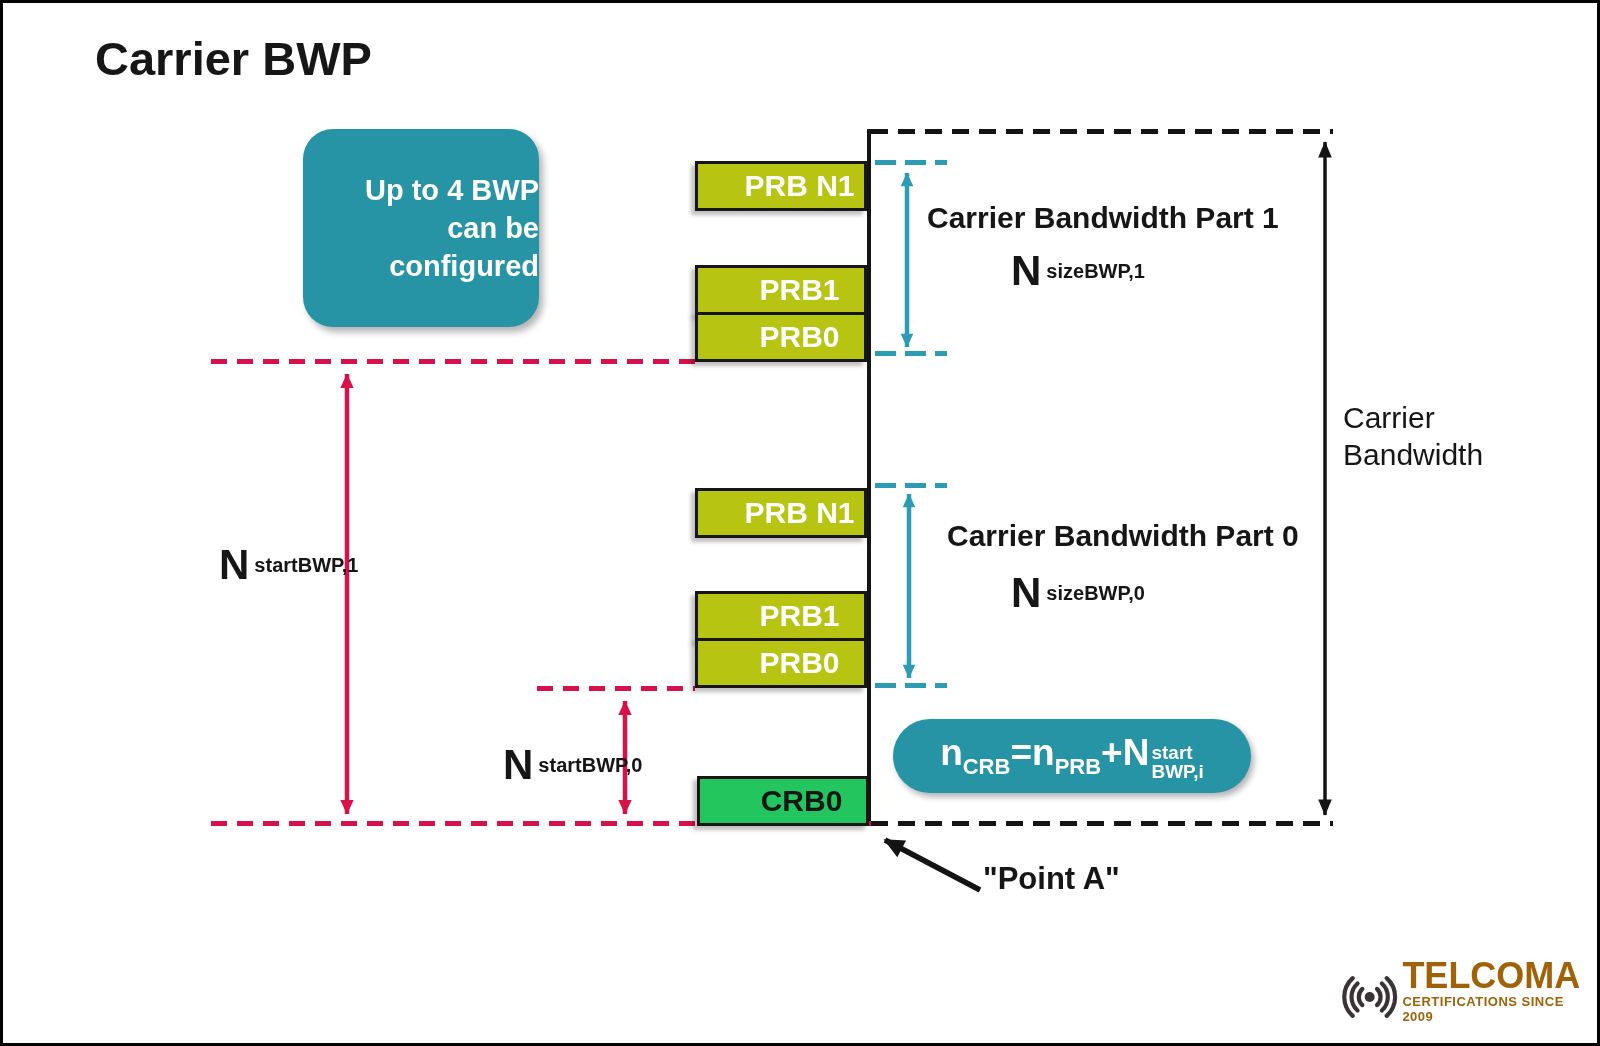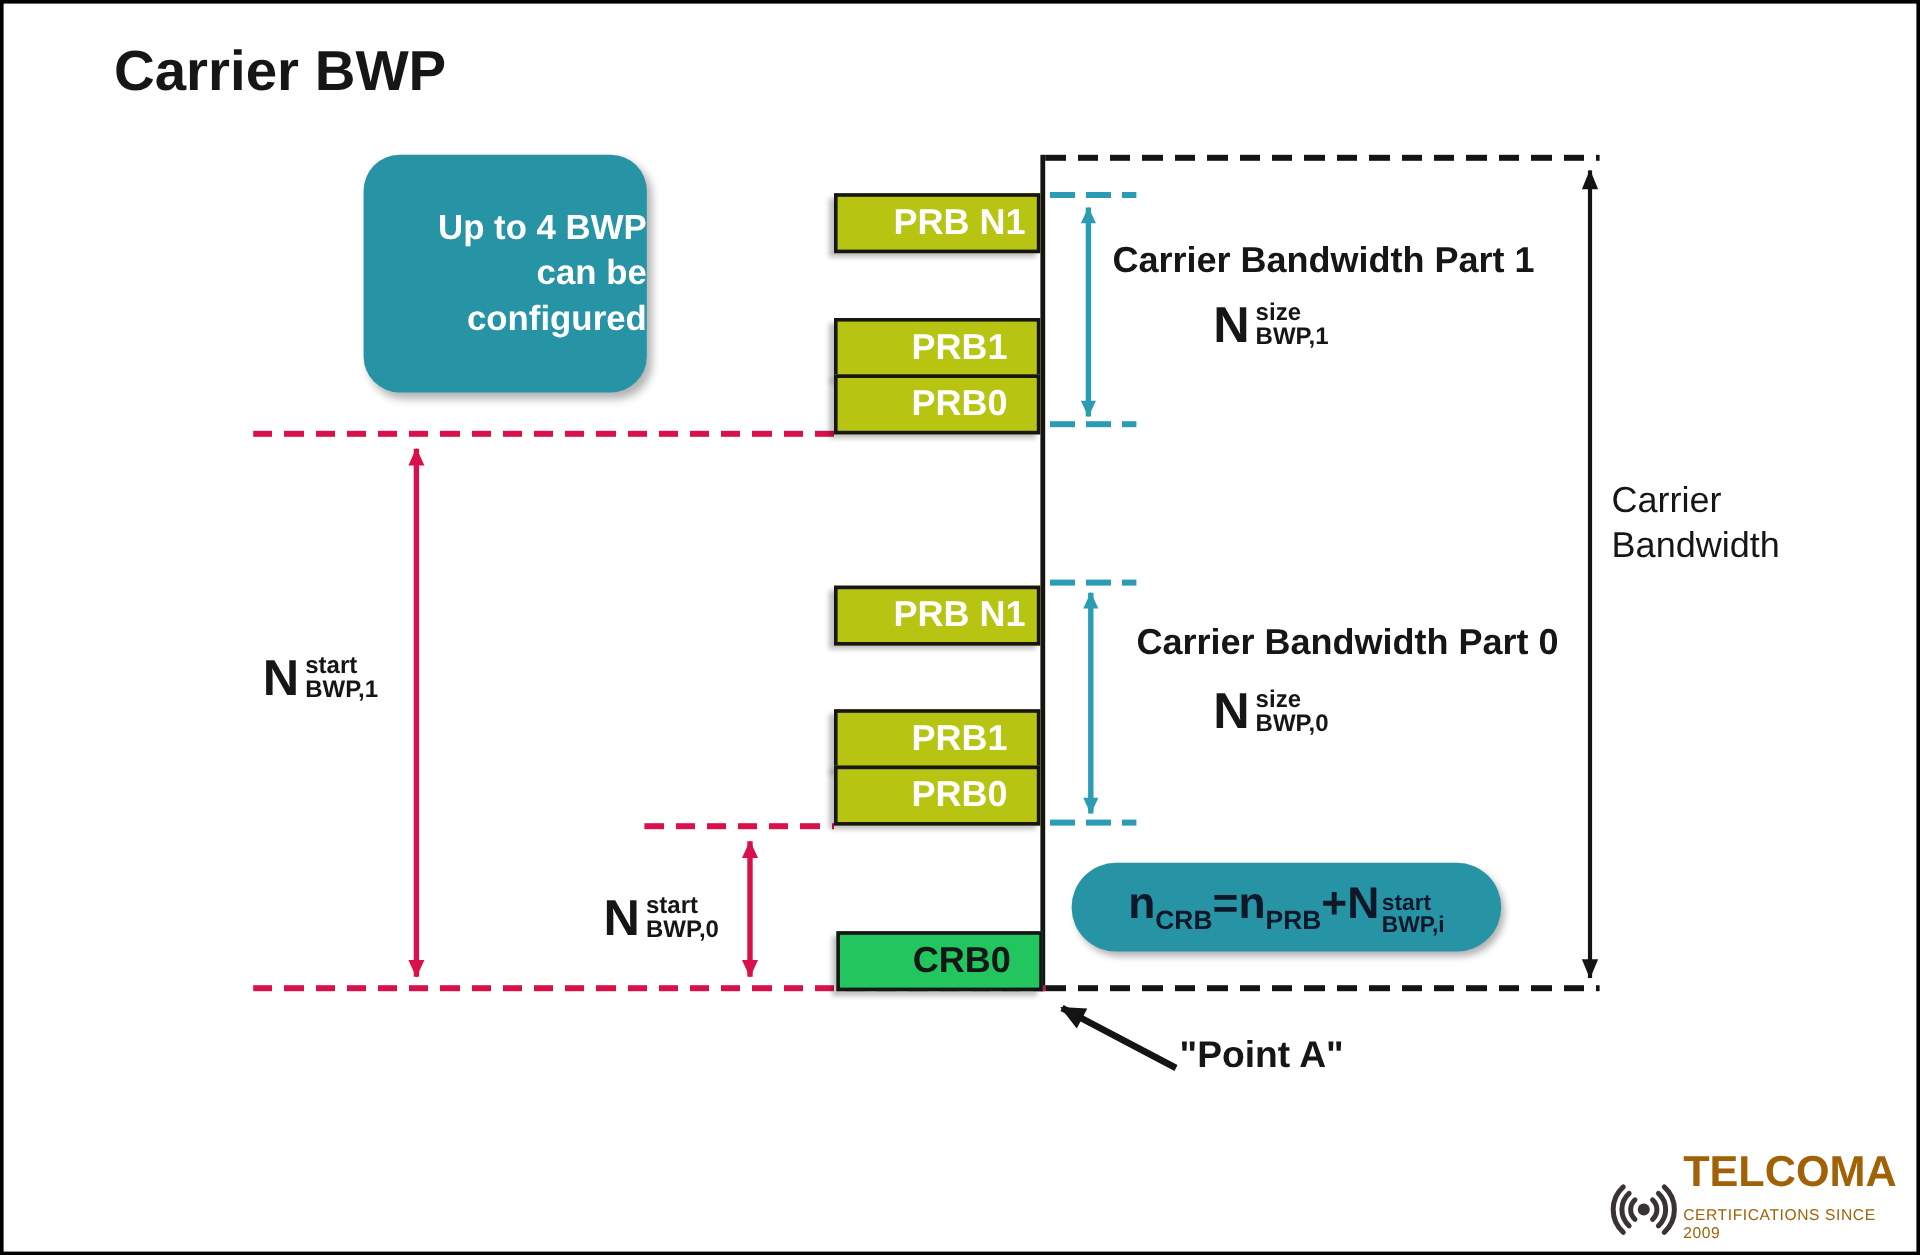--- a/index.html
+++ b/index.html
@@ -37,43 +37,43 @@
 
   .dash { position:absolute; height:5px; }
   .dash-black { background:repeating-linear-gradient(90deg,#141414 0 17px,transparent 17px 27px); }
   .dash-red   { background:repeating-linear-gradient(90deg,#d8114b 0 16px,transparent 16px 26px); }
   .dash-teal  { background:repeating-linear-gradient(90deg,#2b9cb3 0 21px,transparent 21px 30px); }
 
   .cap { position:absolute; font-size:30px; font-weight:600; color:#161616; white-space:nowrap;text-align:right; }
 
   .nlabel { position:absolute; display:flex; align-items:center; color:#161616; }
   .nlabel .base { font-size:42px; font-weight:700; }
-  .nstack { display:inline-flex; flex-direction:column; margin-left:5px; font-size:20px; font-weight:700; line-height:20px; }
+  .nstack { display:inline-flex; flex-direction:row; margin-left:5px; font-size:20px; font-weight:700; line-height:20px; }
 
   .cb-label { position:absolute; left:1340px; top:396px; width:180px; text-align:left;
               font-size:30px; font-weight:400; line-height:37px; }
 
   .pill {
     position:absolute; left:890px; top:716px; width:358px; height:74px;
-    background:#2794a6; border-radius:37px; color:#0f172a;
+    background:#2794a6; border-radius:37px; color:#ffffff;
     display:flex; align-items:center; justify-content:center;
     box-shadow:3px 4px 6px rgba(0,0,0,.30); white-space:nowrap;
   }
   .f-main { font-size:37px; font-weight:700; }
   .f-sub  { font-size:22px; font-weight:700; display:inline-block; position:relative; top:9px; }
   .f-stack{ display:inline-flex; flex-direction:column; font-size:19px; font-weight:700;
             line-height:19px; margin-left:2px; vertical-align:middle; position:relative; top:1px; }
 
   .point-a { position:absolute; left:980px; top:858px; font-size:31px; font-weight:600; }
 
   .overlay { position:absolute; left:0; top:0; width:1600px; height:1046px; pointer-events:none; }
 
   .logo { position:absolute; left:1334px; top:956px; display:flex; align-items:flex-end; color:#a16207; }
   .logo-name { font-size:36px; font-weight:700; line-height:34px; letter-spacing:0px; }
-  .logo-tagline { font-size:13px; font-weight:400; letter-spacing:0.5px; margin-top:12px; }
+  .logo-tagline { font-size:13px; font-weight:700; letter-spacing:0.5px; margin-top:1px; }
 </style>
 </head>
 <body>
 
 <div class="canvas">
 
   <div class="title">Carrier BWP</div>
 
   <div class="info-box">
     <div>Up to 4 BWP</div>

